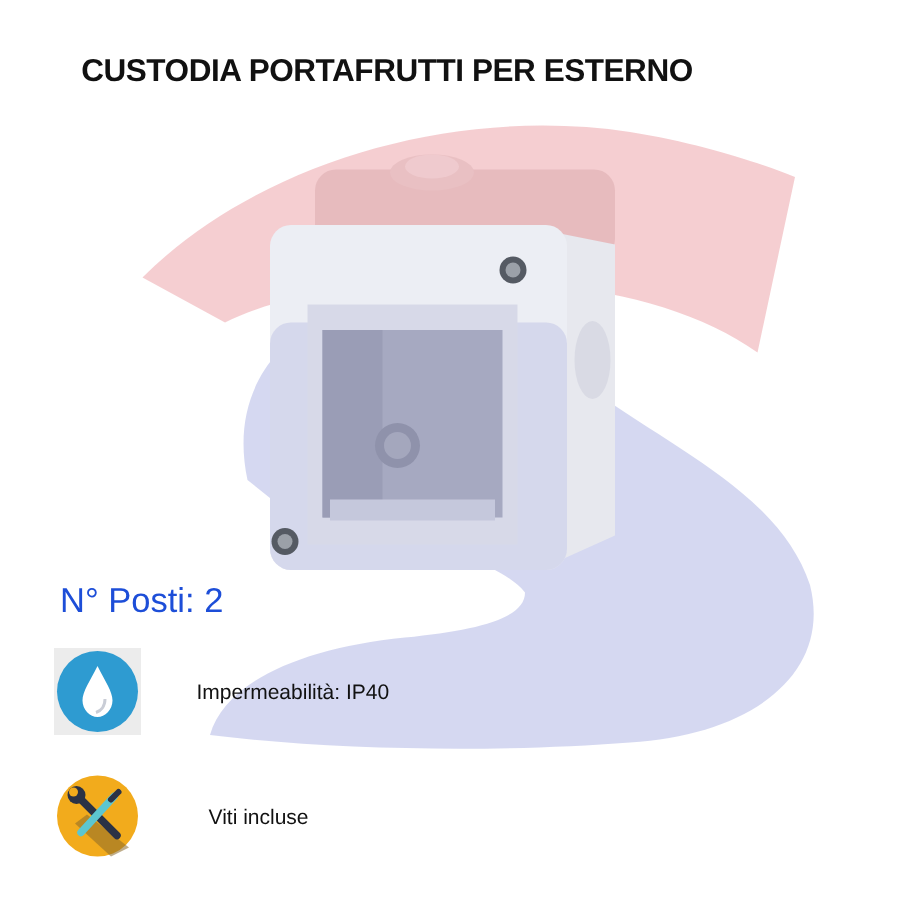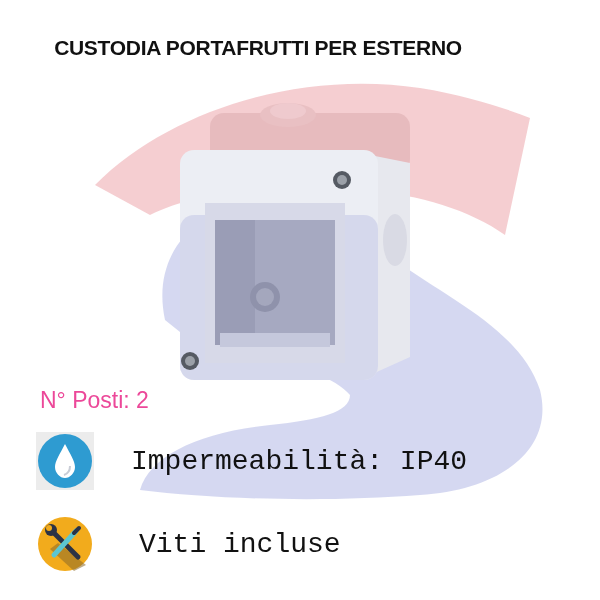--- a/index.html
+++ b/index.html
@@ -3,28 +3,28 @@
 <meta charset="utf-8">
 <style>
   html, body { margin: 0; padding: 0; }
   body { width: 600px; height: 600px; background: #ffffff; position: relative; overflow: hidden;
          font-family: "Liberation Sans", "DejaVu Sans", sans-serif; }
   .canvas { position: absolute; inset: 0; }
   .watermark { position: absolute; left: 0; top: 0; width: 600px; height: 600px; }
   .title { position: absolute; left: 0; width: 516px; top: 36px; text-align: center;
            font-weight: bold; font-size: 21px; color: #111; letter-spacing: -0.3px; }
   .product { position: absolute; left: 170px; top: 95px; width: 245px; height: 290px; }
-  .spec { position: absolute; color: #ec4899; font-size: 22px; }
+  .spec { position: absolute; color: #1d4ed8; font-size: 22px; }
   .spec-posti { left: 40px; top: 387px; font-size: 23px; }
   .spec-row { position: absolute; display: flex; align-items: center; }
   .row-ip { left: 36px; top: 432px; }
   .row-viti { left: 36px; top: 515px; align-items: center; }
   .icon-box { width: 58px; height: 58px; display: flex; align-items: center; justify-content: center; }
   .icon-box.square { background: #ececec; }
-  .row-label { font-size: 28px; color: #111; font-family: Liberation Mono, monospace; }
+  .row-label { font-size: 14px; color: #111; }
   .row-ip .row-label { margin-left: 37px; }
   .row-viti .row-label { margin-left: 45px; }
 </style>
 </head>
 <body>
 
 <div class="canvas">
 
   <svg class="watermark" viewBox="0 0 600 600">
 

